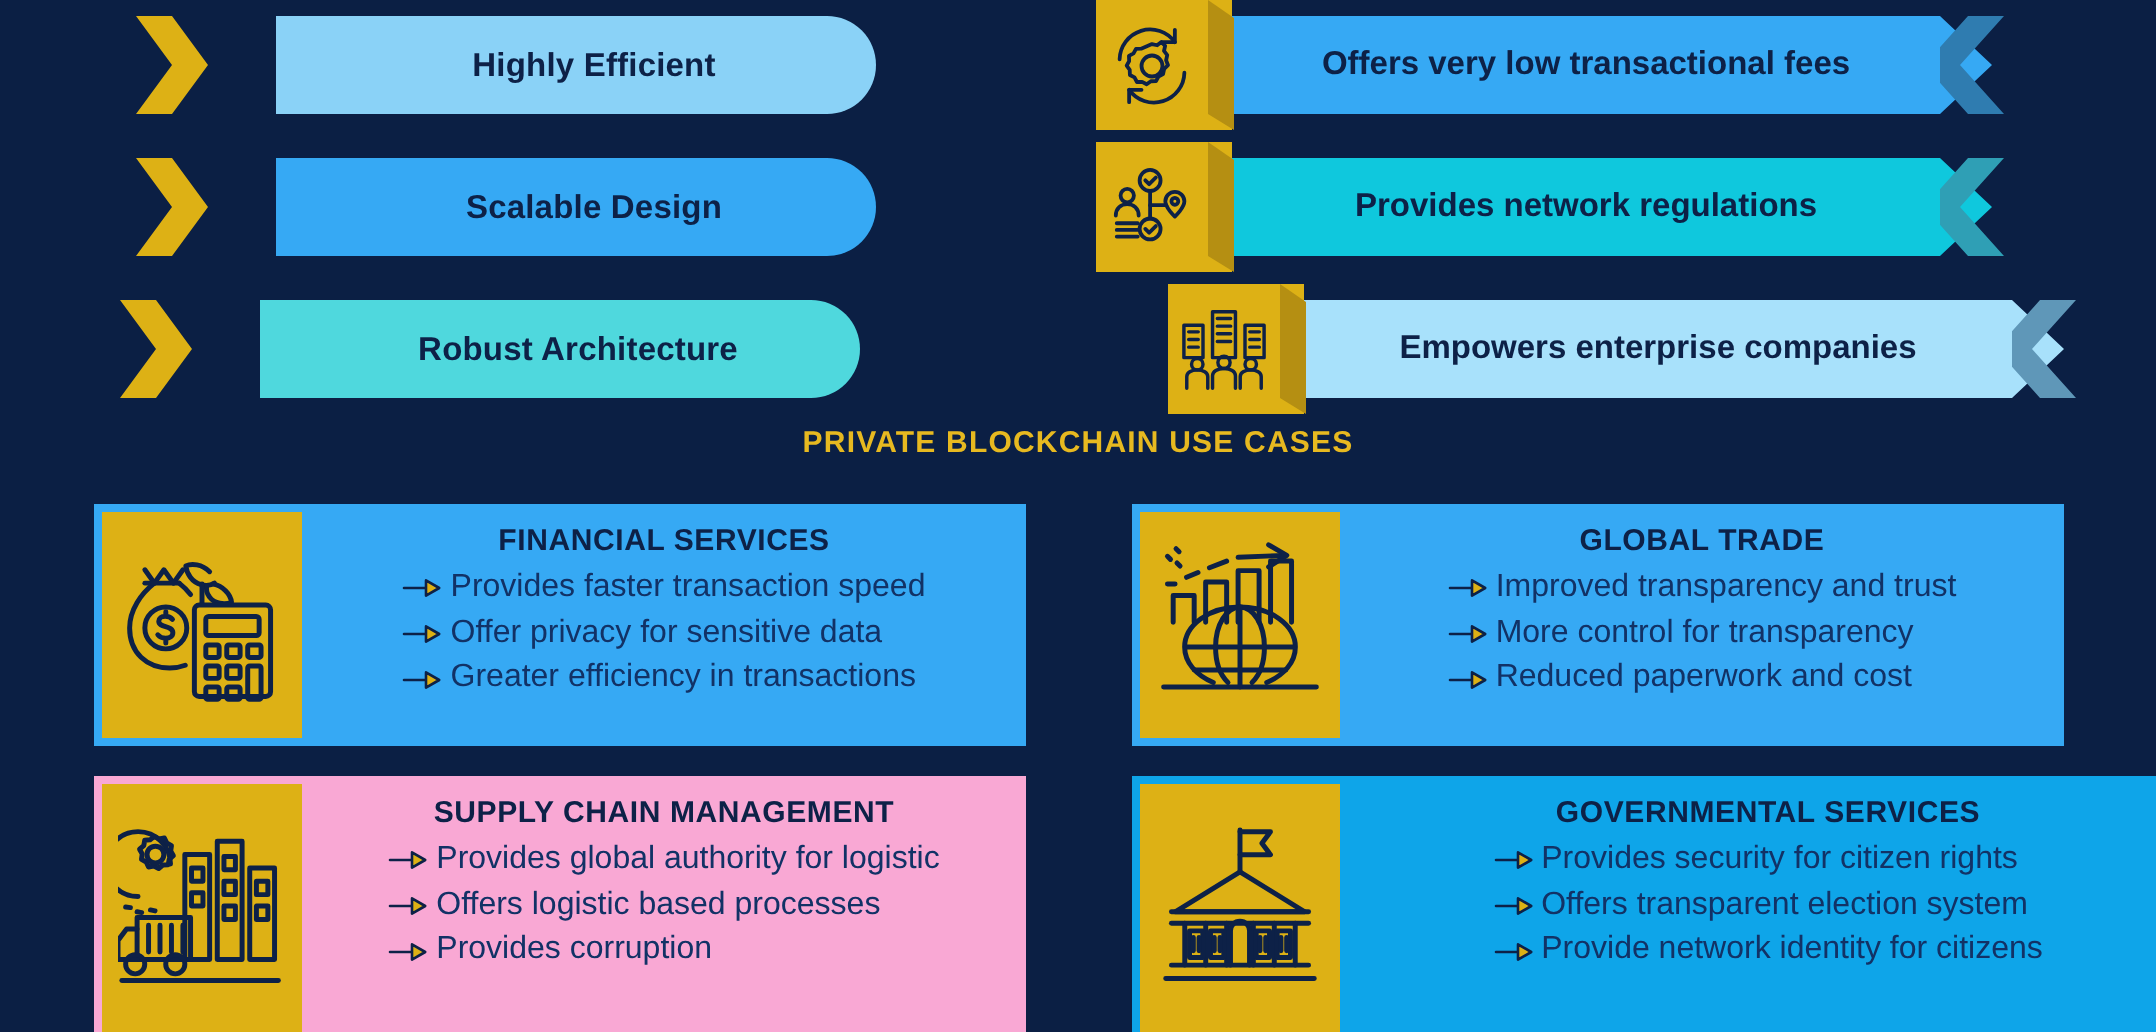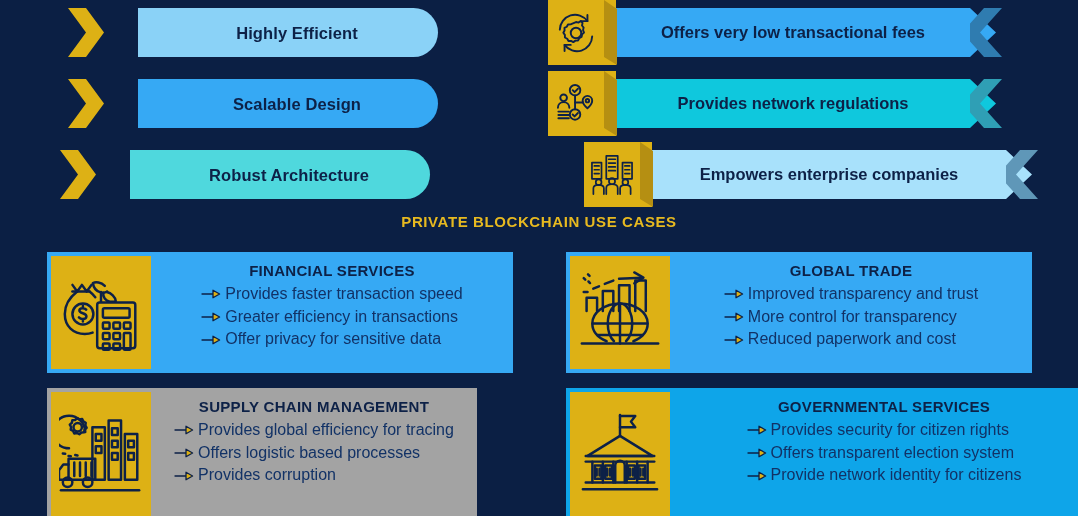--- a/index.html
+++ b/index.html
@@ -253,29 +253,29 @@
               </svg>
           </span>
           <span>Provides faster transaction speed</span>
         </li>
         <li>
           <span class="arrow">
             <svg width="20" height="14" viewBox="0 0 20 14">
                 <path d="M1 7h11V3.2l6.6 3.8L12 10.8V7H1z" fill="#ddb115" stroke="#0d2147" stroke-width="1.3" stroke-linejoin="round"></path>
               </svg>
           </span>
+          <span>Offer privacy for sensitive data</span>
+        </li>
+        <li>
+          <span class="arrow">
+            <svg width="20" height="14" viewBox="0 0 20 14">
+                <path d="M1 7h11V3.2l6.6 3.8L12 10.8V7H1z" fill="#ddb115" stroke="#0d2147" stroke-width="1.3" stroke-linejoin="round"></path>
+              </svg>
+          </span>
           <span>Greater efficiency in transactions</span>
-        </li>
-        <li>
-          <span class="arrow">
-            <svg width="20" height="14" viewBox="0 0 20 14">
-                <path d="M1 7h11V3.2l6.6 3.8L12 10.8V7H1z" fill="#ddb115" stroke="#0d2147" stroke-width="1.3" stroke-linejoin="round"></path>
-              </svg>
-          </span>
-          <span>Offer privacy for sensitive data</span>
         </li>
       </ul>
     </div>
   </div>
 
   <div class="card" style="left:566px;top:252px;width:466px;height:121px;background:#36a9f4;--gold:#ddb115;">
     <div class="card-icon" style="margin:4px 0 4px 4px;">
       <span class="icon-wrap">
         <svg width="84" height="84" viewBox="0 0 88 88" fill="none" stroke="#0d2147" stroke-width="2.6" stroke-linecap="round" stroke-linejoin="round">
           <path d="M6 7.5l1.6 1.6M10.5 3.5l1.6 1.6M11 11l1.6 1.6"></path>
@@ -314,21 +314,21 @@
             <svg width="20" height="14" viewBox="0 0 20 14">
                 <path d="M1 7h11V3.2l6.6 3.8L12 10.8V7H1z" fill="#ddb115" stroke="#0d2147" stroke-width="1.3" stroke-linejoin="round"></path>
               </svg>
           </span>
           <span>Reduced paperwork and cost</span>
         </li>
       </ul>
     </div>
   </div>
 
-  <div class="card" style="left:47px;top:388px;width:430px;height:128px;background:#a3a3a3;--gold:#ddb115;">
+  <div class="card" style="left:47px;top:388px;width:466px;height:128px;background:#f9a8d4;--gold:#ddb115;">
     <div class="card-icon" style="margin:4px 0 0 4px;">
       <span class="icon-wrap">
         <svg width="84" height="86" viewBox="0 0 88 90" fill="none" stroke="#0d2147" stroke-width="2.6" stroke-linecap="round" stroke-linejoin="round">
           <path d="M27.5 22a17 17 0 10-17 17"></path>
           <path d="M4 44.5l2.5.3M10 47l2.4.4M17 46l2.4.5"></path>
           <path d="M19 7.5l2.5 1.3 2.8-.5 1.2 2.6 2.5 1.4-.4 2.8 1.4 2.5-2.2 1.9-.5 2.8-2.8.2-2.2 1.8-2.5-1.3-2.8.5-1.2-2.6-2.5-1.4.4-2.8-1.4-2.5 2.2-1.9.5-2.8 2.8-.2z"></path>
           <circle cx="19.6" cy="17" r="4.4"></circle>
           <path d="M35 17h13v55H35z"></path>
           <path d="M52 10h13v62H52z"></path>
           <path d="M69 24h13v48H69z"></path>
@@ -350,21 +350,21 @@
     </div>
     <div class="card-body">
       <div class="card-title">SUPPLY CHAIN MANAGEMENT</div>
       <ul>
         <li>
           <span class="arrow">
             <svg width="20" height="14" viewBox="0 0 20 14">
                 <path d="M1 7h11V3.2l6.6 3.8L12 10.8V7H1z" fill="#ddb115" stroke="#0d2147" stroke-width="1.3" stroke-linejoin="round"></path>
               </svg>
           </span>
-          <span>Provides global efficiency for tracing</span>
+          <span>Provides global authority for logistic</span>
         </li>
         <li>
           <span class="arrow">
             <svg width="20" height="14" viewBox="0 0 20 14">
                 <path d="M1 7h11V3.2l6.6 3.8L12 10.8V7H1z" fill="#ddb115" stroke="#0d2147" stroke-width="1.3" stroke-linejoin="round"></path>
               </svg>
           </span>
           <span>Offers logistic based processes</span>
         </li>
         <li>

